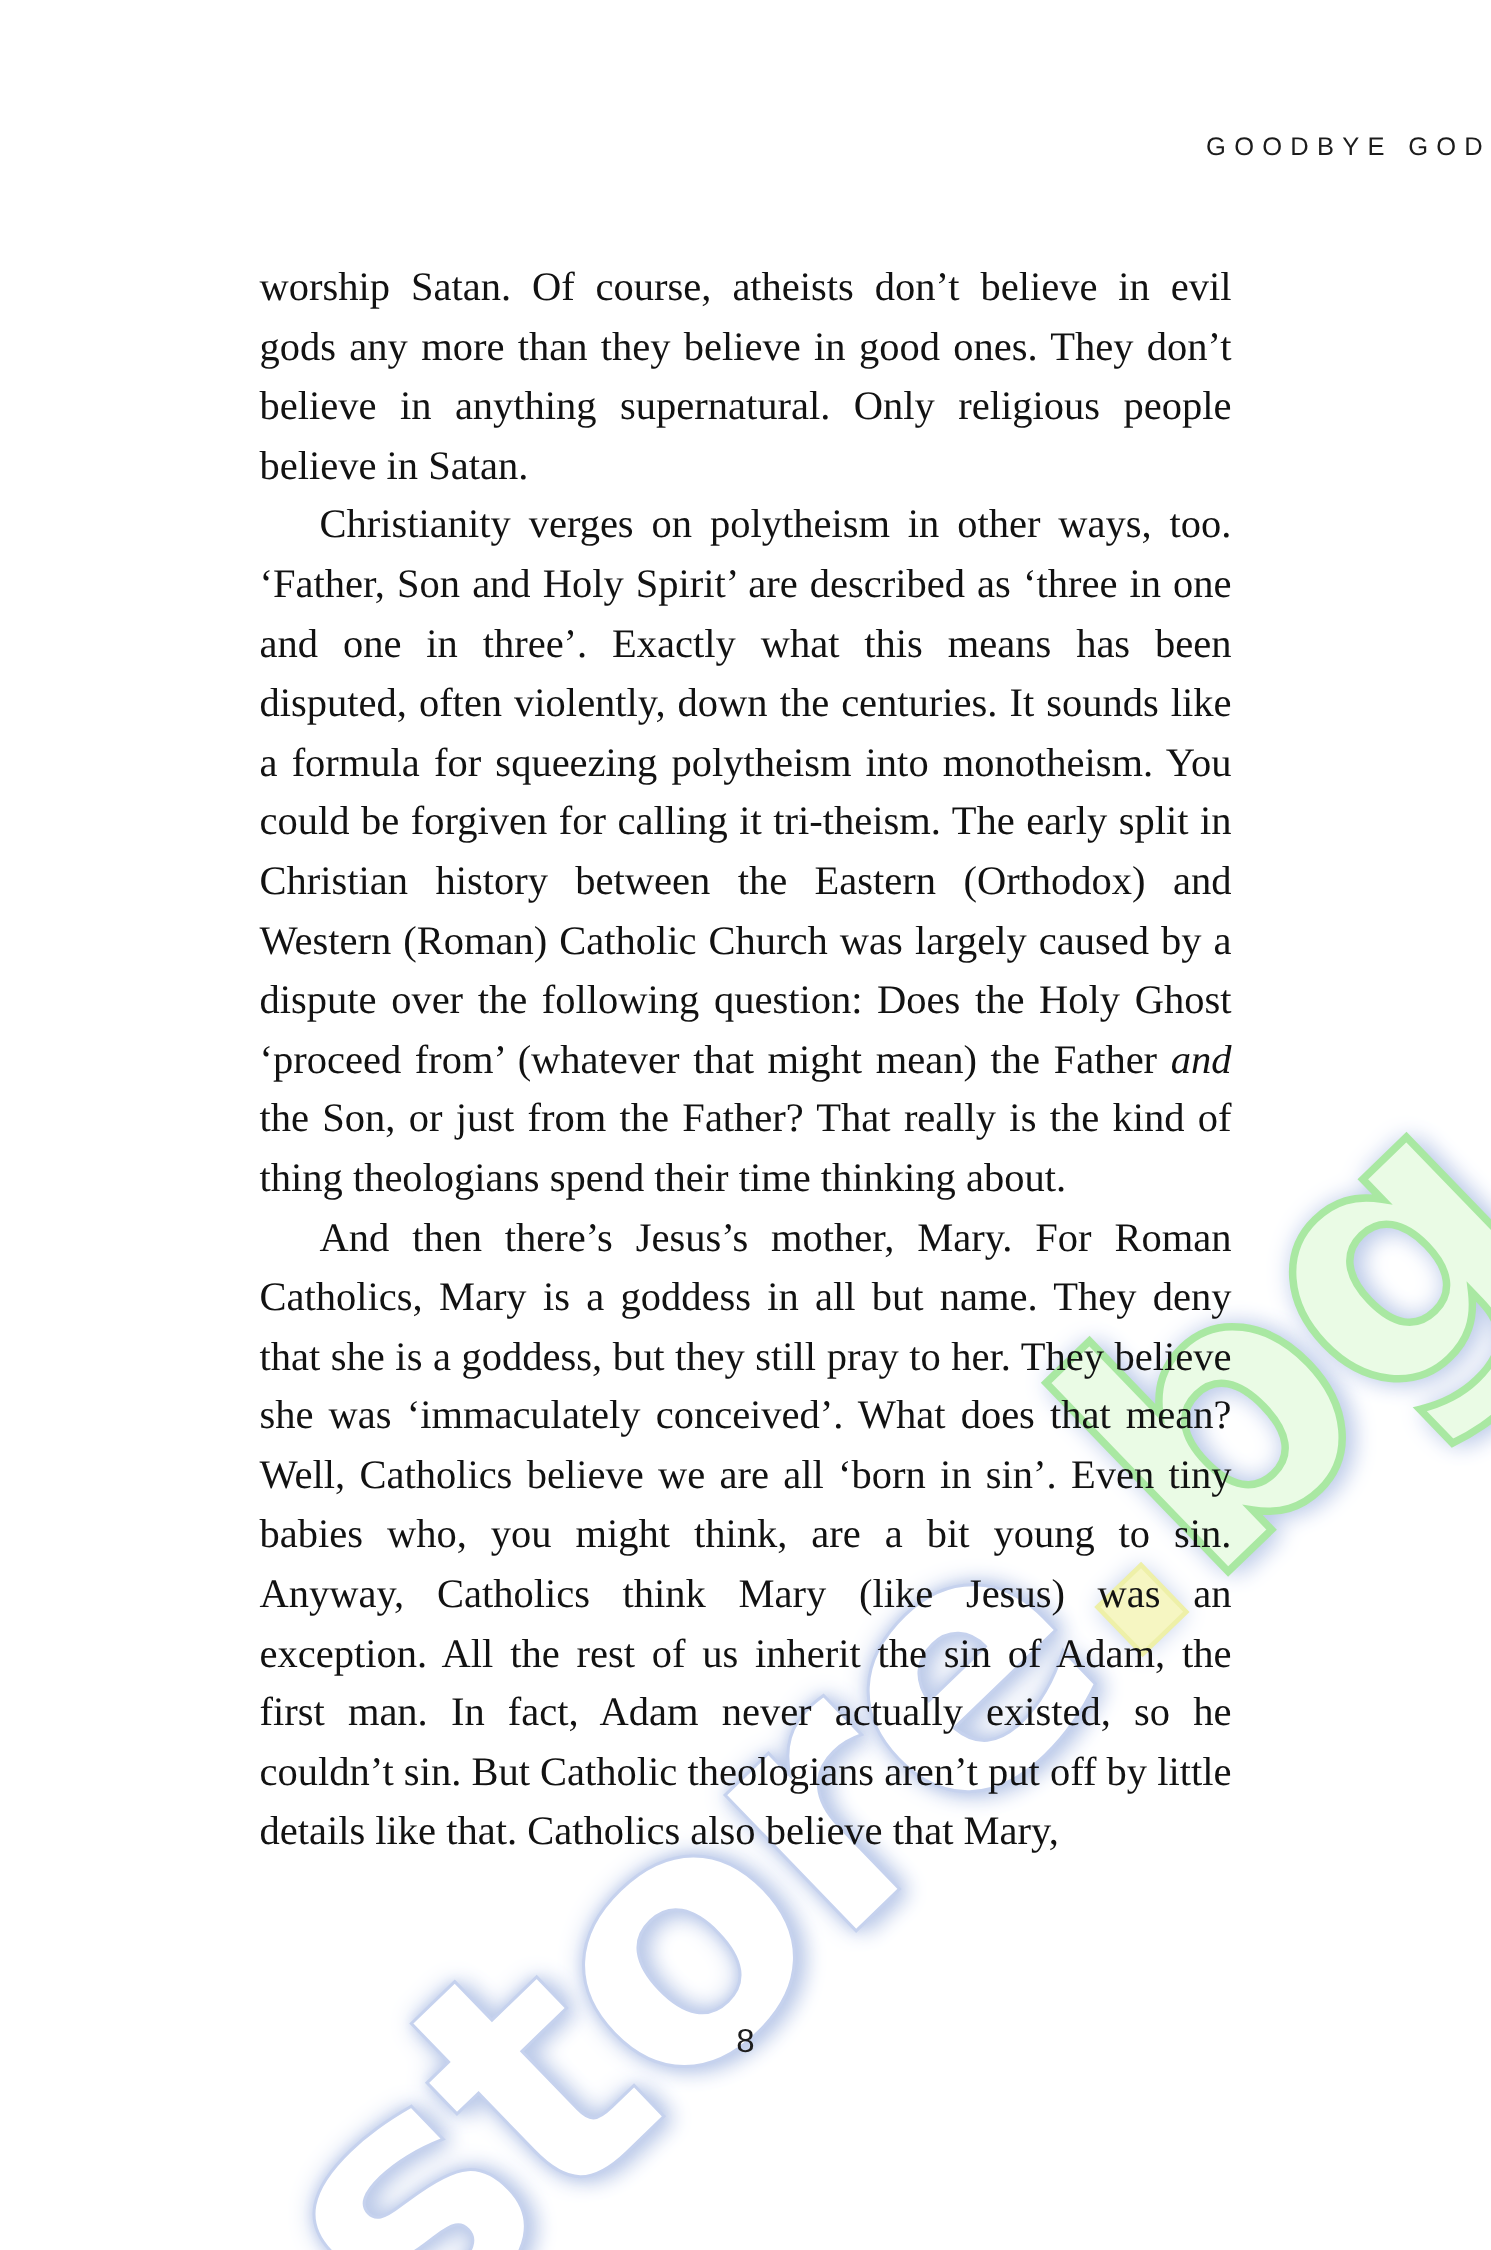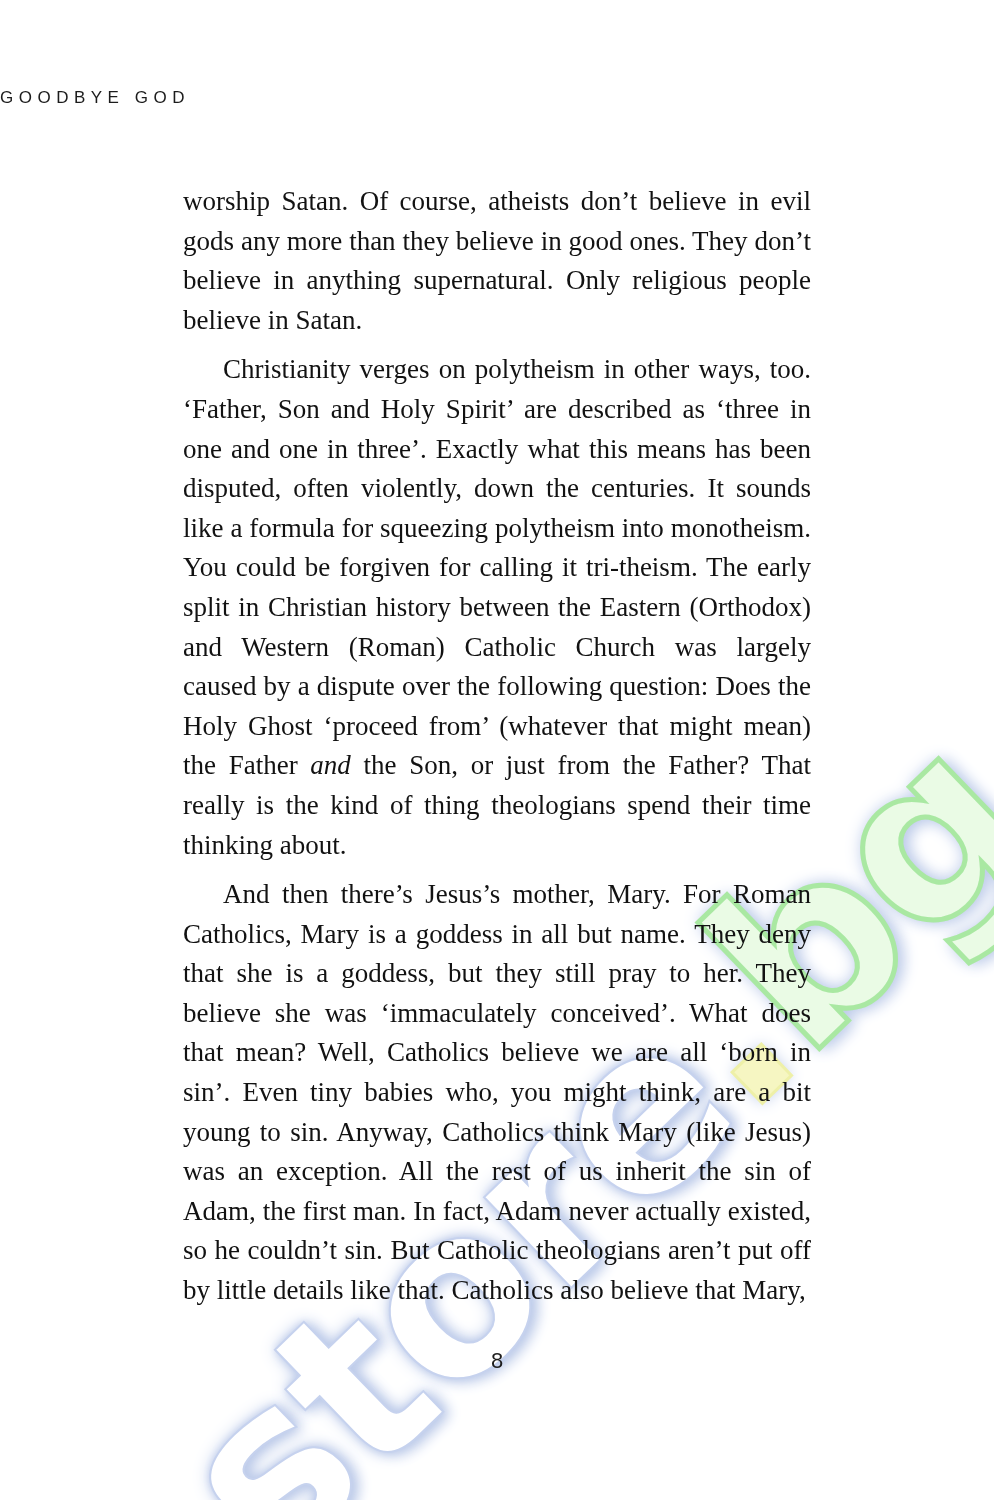--- a/index.html
+++ b/index.html
@@ -47,42 +47,42 @@
     -webkit-text-stroke: 5px var(--wm-secondary-stroke, #a9e8a2);
     text-shadow: 0 0 18px var(--wm-glow, #bdcbe9),
                  4px 6px 16px var(--wm-glow, #bdcbe9);
   }
   
   #running-header {
     position: absolute;
     top: 88px;
     left: 0;
     width: 100%;
-    text-align: left;
+    text-align: right;
     font-family: "Liberation Sans", sans-serif;
     font-size: 17px;
     font-weight: 500;
     letter-spacing: 5.5px;
     color: #1c1c1c;
     z-index: 2;
   }
   
   #body-text {
     position: absolute;
     left: 173px;
     top: 172px;
     width: 648px;
     z-index: 1;
     color: #121212;
     font-size: 27px;
     line-height: 39.6px;
     text-align: justify;
   }
   #body-text p.para {
-    margin: 10px;
+    margin: 0;
     padding: 0;
   }
   #body-text p.para.indent {
     text-indent: 40px;
   }
   #body-text em {
   }
   
   #page-number {
     position: absolute;

